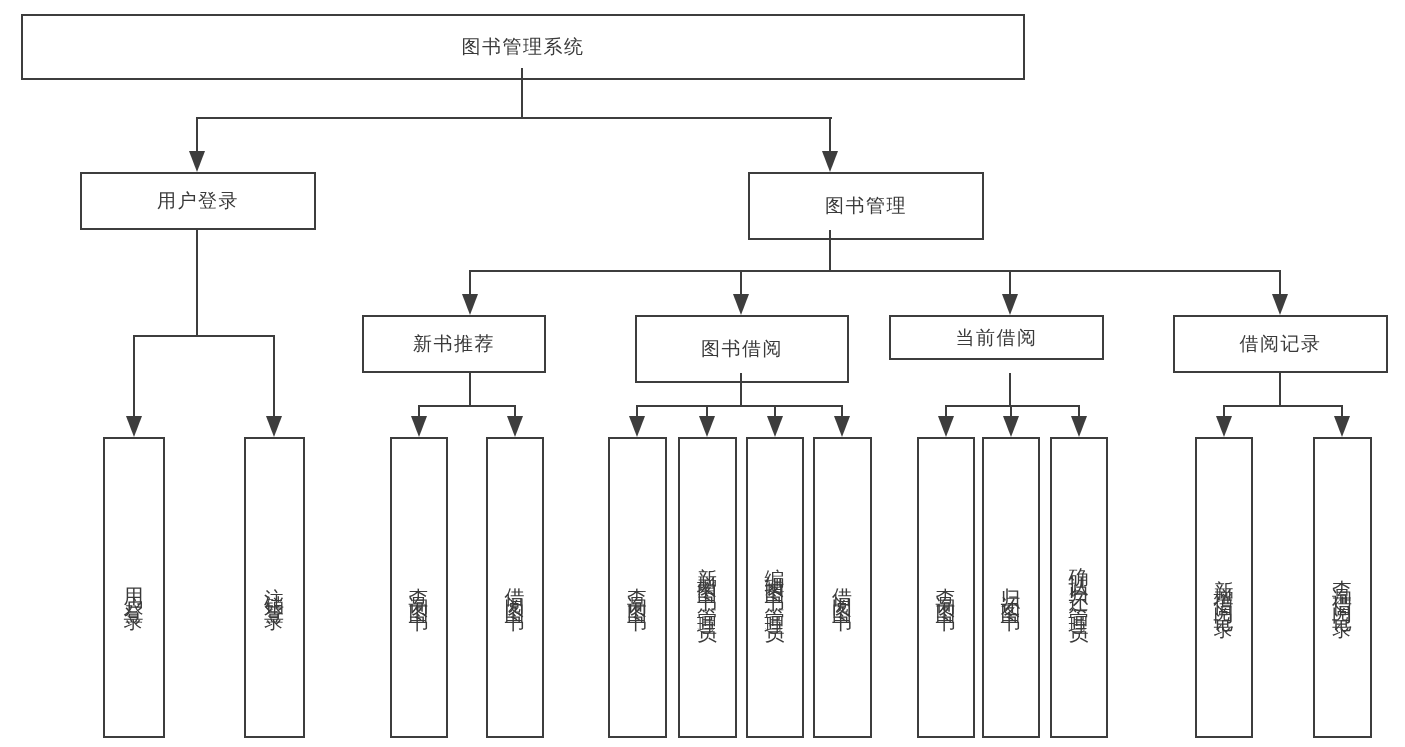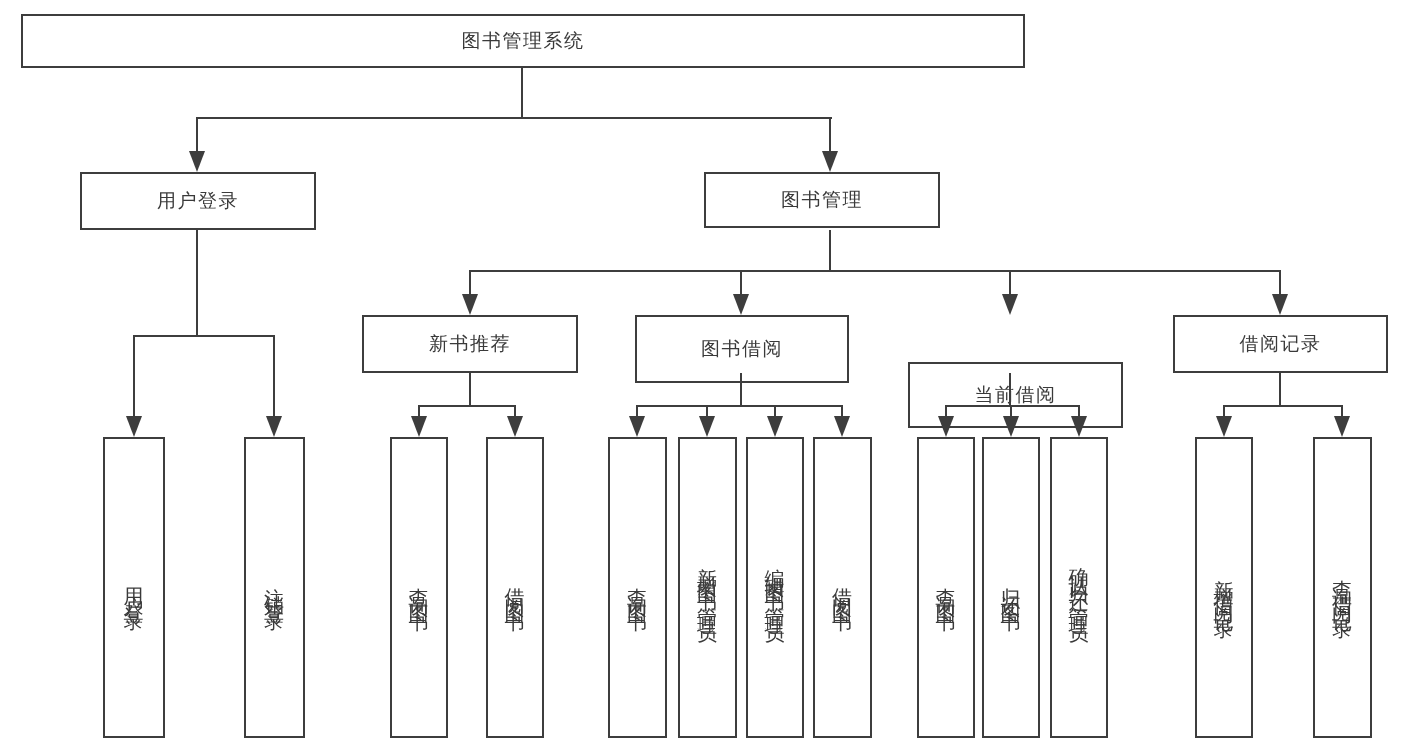--- a/index.html
+++ b/index.html
@@ -30,35 +30,35 @@
     position:absolute; left:1186px; top:716px;
     color:#b9b9b9; font-size:17px; letter-spacing:1px;
     white-space:nowrap; z-index:10;
   }
 </style>
 </head>
 <body>
 
 <div class="canvas">
 
-  <div class="node" style="left:21px; top:14px; width:1004px; height:54px;">
+  <div class="node" style="left:21px; top:14px; width:1004px; height:66px;">
     <span class="h-label">图书管理系统</span>
   </div>
 
   <div class="vline" style="left:521px; top:68px; height:50px;"></div>
   <div class="hline" style="left:196px; top:117px; width:636px;"></div>
   <div class="vline" style="left:196px; top:117px; height:36px;"></div>
   <div class="arrow" style="left:189px; top:151px;"></div>
   <div class="vline" style="left:829px; top:117px; height:36px;"></div>
   <div class="arrow" style="left:822px; top:151px;"></div>
 
   <div class="node" style="left:80px; top:172px; width:236px; height:58px;">
     <span class="h-label">用户登录</span>
   </div>
-  <div class="node" style="left:704px; top:172px; width:236px; height:56px;">
+  <div class="node" style="left:748px; top:172px; width:236px; height:68px;">
     <span class="h-label">图书管理</span>
   </div>
 
   <div class="vline" style="left:196px; top:230px; height:107px;"></div>
   <div class="hline" style="left:133px; top:335px; width:142px;"></div>
   <div class="vline" style="left:133px; top:335px; height:82px;"></div>
   <div class="arrow" style="left:126px; top:416px;"></div>
   <div class="vline" style="left:273px; top:335px; height:82px;"></div>
   <div class="arrow" style="left:266px; top:416px;"></div>
 
@@ -66,27 +66,27 @@
   <div class="hline" style="left:469px; top:270px; width:812px;"></div>
   <div class="vline" style="left:469px; top:270px; height:25px;"></div>
   <div class="arrow" style="left:462px; top:294px;"></div>
   <div class="vline" style="left:740px; top:270px; height:25px;"></div>
   <div class="arrow" style="left:733px; top:294px;"></div>
   <div class="vline" style="left:1009px; top:270px; height:25px;"></div>
   <div class="arrow" style="left:1002px; top:294px;"></div>
   <div class="vline" style="left:1279px; top:270px; height:25px;"></div>
   <div class="arrow" style="left:1272px; top:294px;"></div>
 
-  <div class="node" style="left:362px; top:315px; width:216px; height:58px;">
+  <div class="node" style="left:362px; top:315px; width:184px; height:58px;">
     <span class="h-label">新书推荐</span>
   </div>
   <div class="node" style="left:635px; top:315px; width:214px; height:68px;">
     <span class="h-label">图书借阅</span>
   </div>
-  <div class="node" style="left:908px; top:315px; width:215px; height:66px;margin-top:47px;">
+  <div class="node" style="left:889px; top:315px; width:215px; height:45px;">
     <span class="h-label">当前借阅</span>
   </div>
   <div class="node" style="left:1173px; top:315px; width:215px; height:58px;">
     <span class="h-label">借阅记录</span>
   </div>
 
   <div class="vline" style="left:469px; top:373px; height:34px;"></div>
   <div class="hline" style="left:418px; top:405px; width:98px;"></div>
   <div class="vline" style="left:418px; top:405px; height:12px;"></div>
   <div class="arrow" style="left:411px; top:416px;"></div>

